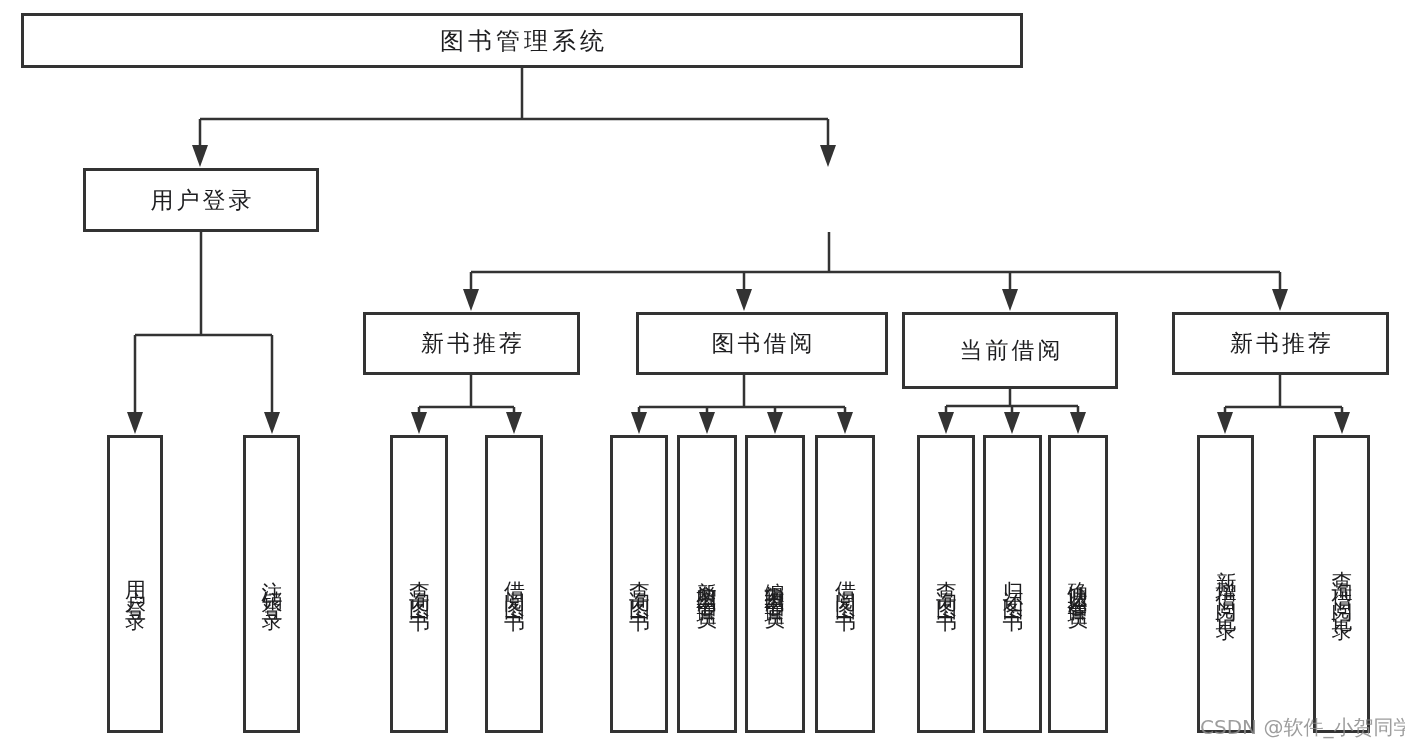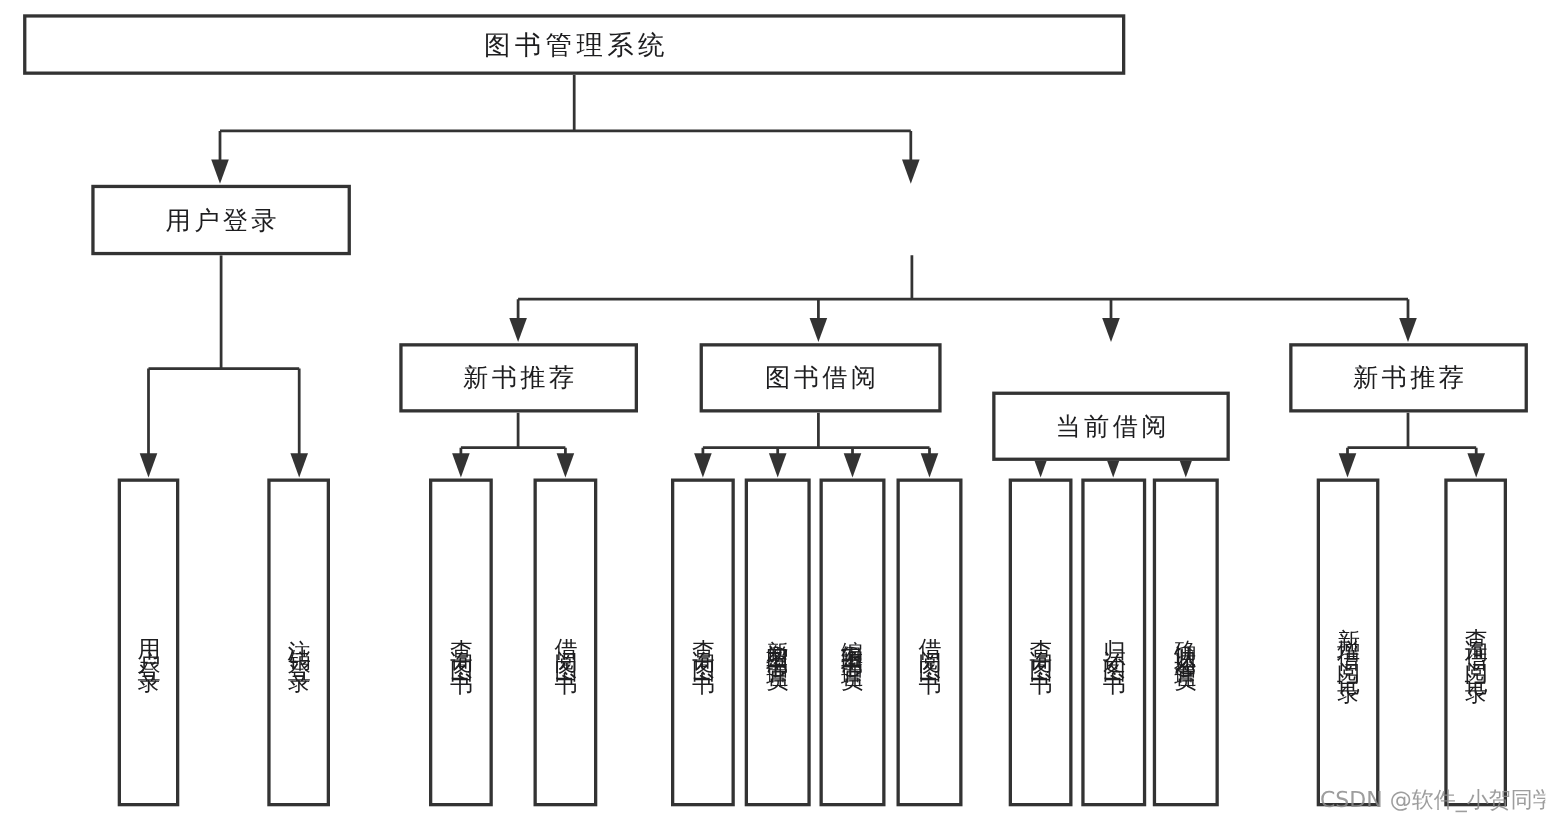--- a/index.html
+++ b/index.html
@@ -134,24 +134,24 @@
     <span class="h-label">图书管理系统</span>
   </div>
 
   <div class="box" style="left:83px; top:168px; width:236px; height:64px;">
     <span class="h-label">用户登录</span>
   </div>
 
   <div class="box" style="left:363px; top:312px; width:217px; height:63px;">
     <span class="h-label">新书推荐</span>
   </div>
-  <div class="box" style="left:636px; top:312px; width:220px; height:63px;">
+  <div class="box" style="left:636px; top:312px; width:252px; height:63px;">
     <span class="h-label">图书借阅</span>
   </div>
-  <div class="box" style="left:902px; top:312px; width:216px; height:63px;margin-top:44px;">
+  <div class="box" style="left:902px; top:312px; width:216px; height:77px;">
     <span class="h-label">当前借阅</span>
   </div>
   <div class="box" style="left:1172px; top:312px; width:217px; height:63px;">
     <span class="h-label">新书推荐</span>
   </div>
 
   <div class="box leaf" style="left:107px; top:435px; width:56px; height:298px;">
     <span class="v-label">用户登录</span>
   </div>
   <div class="box leaf" style="left:243px; top:435px; width:57px; height:298px;">

